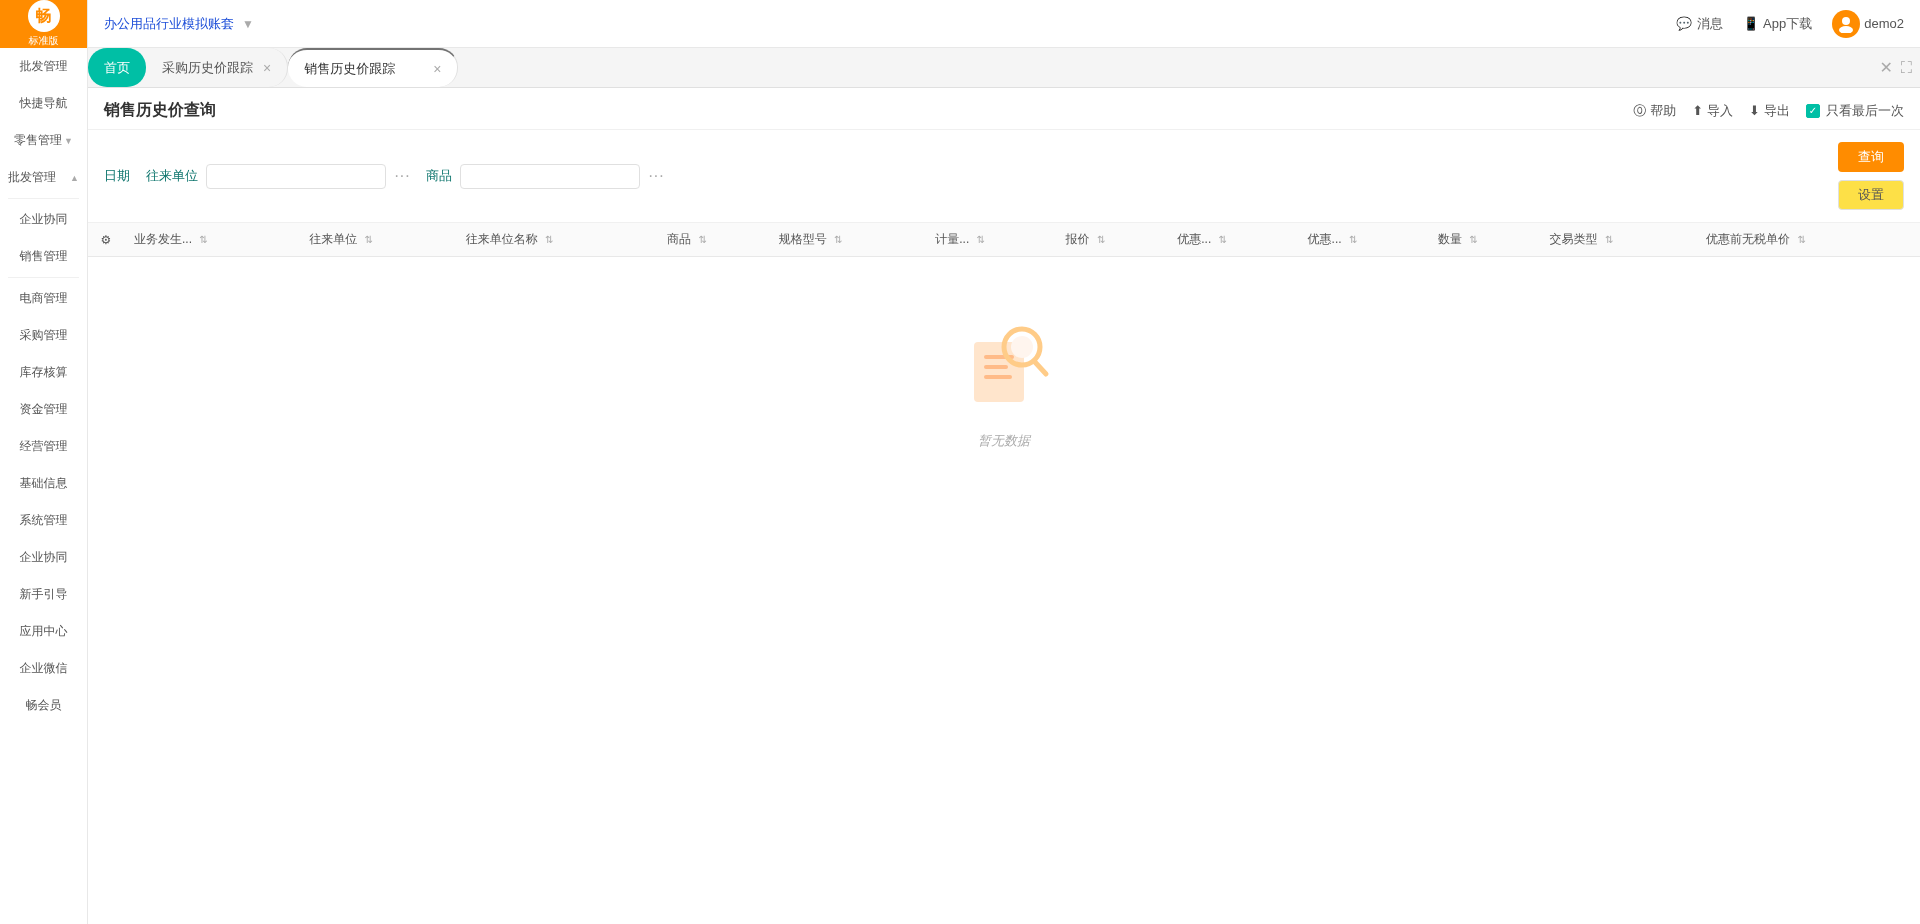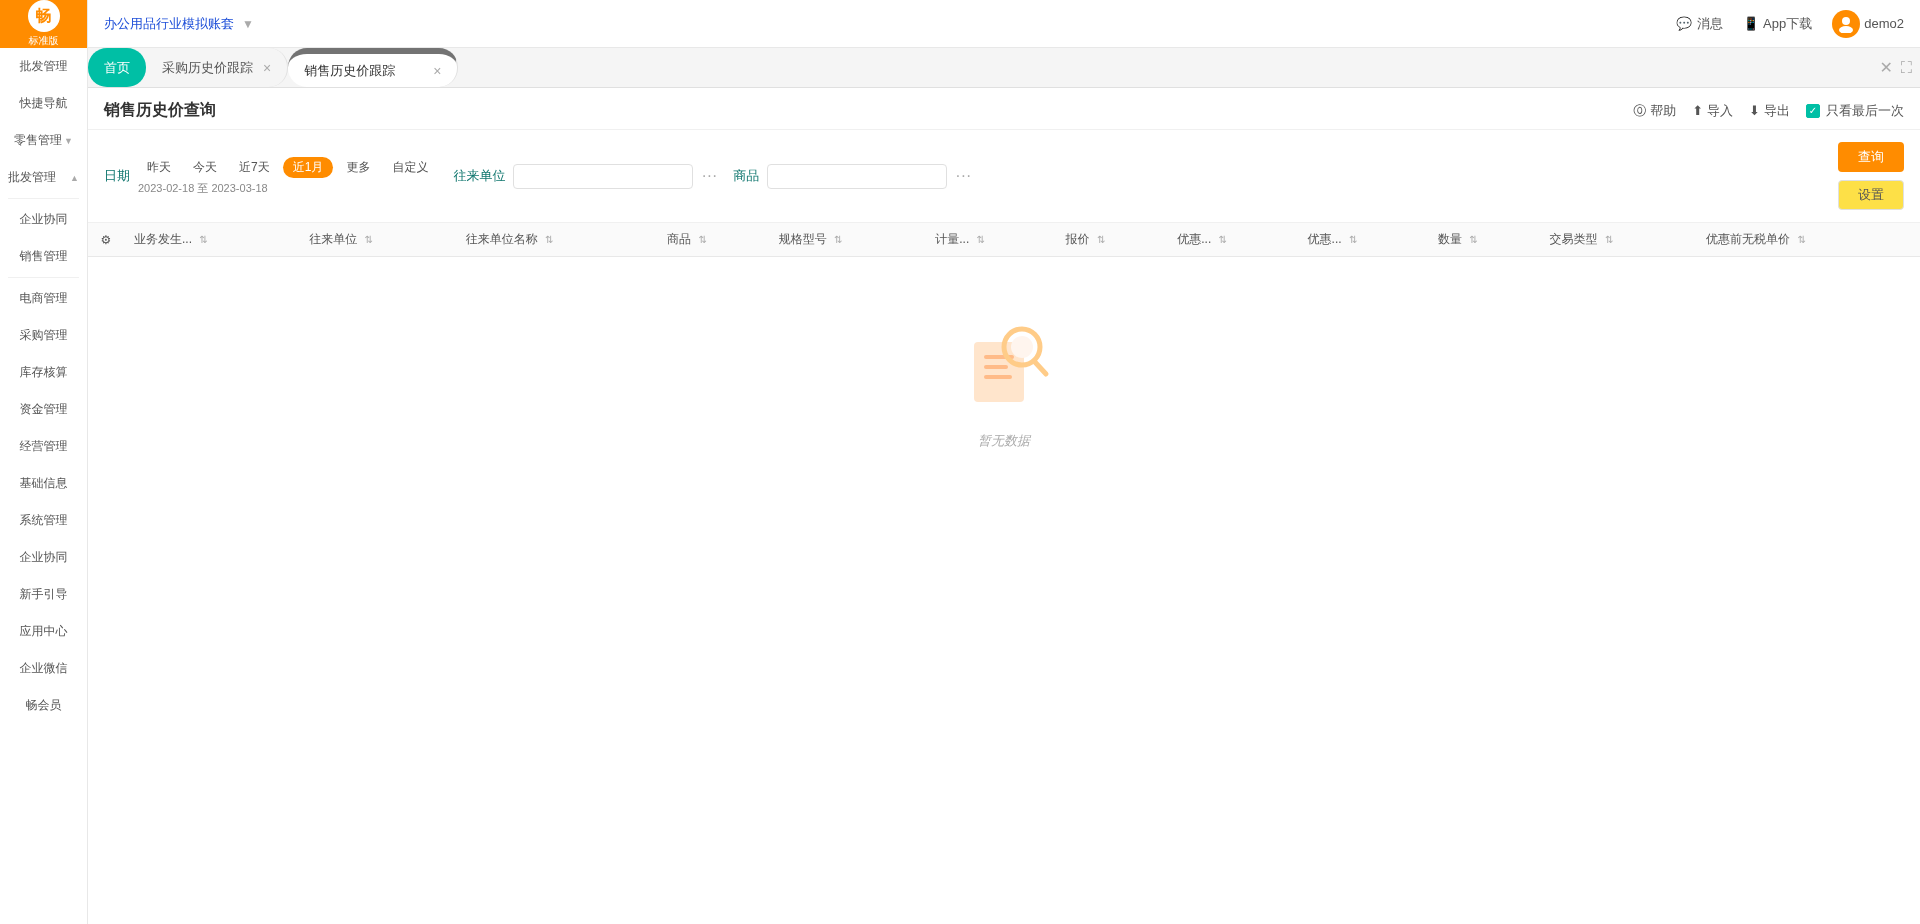--- a/index.html
+++ b/index.html
@@ -21,21 +21,21 @@
     .topbar-left { display: flex; align-items: center; gap: 8px; }
     .topbar-title { font-size: 13px; color: #1d4ed8; }
     .topbar-dropdown { color: #aaa; font-size: 12px; cursor: pointer; }
     .topbar-right { display: flex; align-items: center; gap: 20px; }
     .topbar-right-item { display: flex; align-items: center; gap: 4px; color: #555; font-size: 13px; cursor: pointer; }
     .avatar { width: 28px; height: 28px; border-radius: 50%; background: #ff8c00; display: flex; align-items: center; justify-content: center; color: #fff; font-size: 12px; }
 
     
     .tabbar { height: 40px; background: #f5f5f5; display: flex; align-items: stretch; border-bottom: 1px solid #e0e0e0; }
     .tab { padding: 0 16px; display: flex; align-items: center; gap: 6px; cursor: pointer; font-size: 13px; color: #555; border-right: 1px solid #e0e0e0; background: #f5f5f5; white-space: nowrap; border-radius: 19px; }
-    .tab.active { background: #fff; color: #333; border-bottom: none; border-top: 6px solid #737373; gap: 34px; }
+    .tab.active { background: #fff; color: #333; border-bottom: none; border-top: 2px solid #737373; gap: 34px; }
     .tab.home { background: #00bfa5; color: #fff; border: none; }
     .tab .close-btn { color: #aaa; font-size: 14px; cursor: pointer; margin-left: 4px; }
     .tabbar-actions { margin-left: auto; display: flex; align-items: center; padding: 0 8px; gap: 8px; }
     .tabbar-action-btn { color: #aaa; cursor: pointer; font-size: 16px; }
 
     
     .page-content { flex: 1; background: #fff; overflow: auto; display: flex; flex-direction: column; justify-content: flex-end; }
 
     
     .page-header { padding: 12px 16px 8px; display: flex; align-items: center; justify-content: space-between; border-bottom: 1px solid #f0f0f0; }
@@ -207,31 +207,20 @@
           <div class="checkbox-checked">✓</div>
           <span>只看最后一次</span>
         </label>
       </div>
     </div>
 
     <div class="filter-bar">
 
       <div class="filter-group">
         <span class="filter-label">日期</span>
-        <div style="display:flex;flex-direction:column;">
-          <div class="date-btns">
-            <span class="date-btn">昨天</span>
-            <span class="date-btn">今天</span>
-            <span class="date-btn">近7天</span>
-            <span class="date-btn active">近1月</span>
-            <span class="date-btn">更多</span>
-            <span class="date-btn">自定义</span>
-          </div>
-          <div class="date-range">2023-02-18 至 2023-03-18</div>
-        </div>
       </div>
 
       <div class="filter-group">
         <span class="filter-label">往来单位</span>
         <input class="filter-input" type="text" style="width: 180px;">
         <span class="filter-dots">···</span>
       </div>
 
       <div class="filter-group">
         <span class="filter-label">商品</span>

